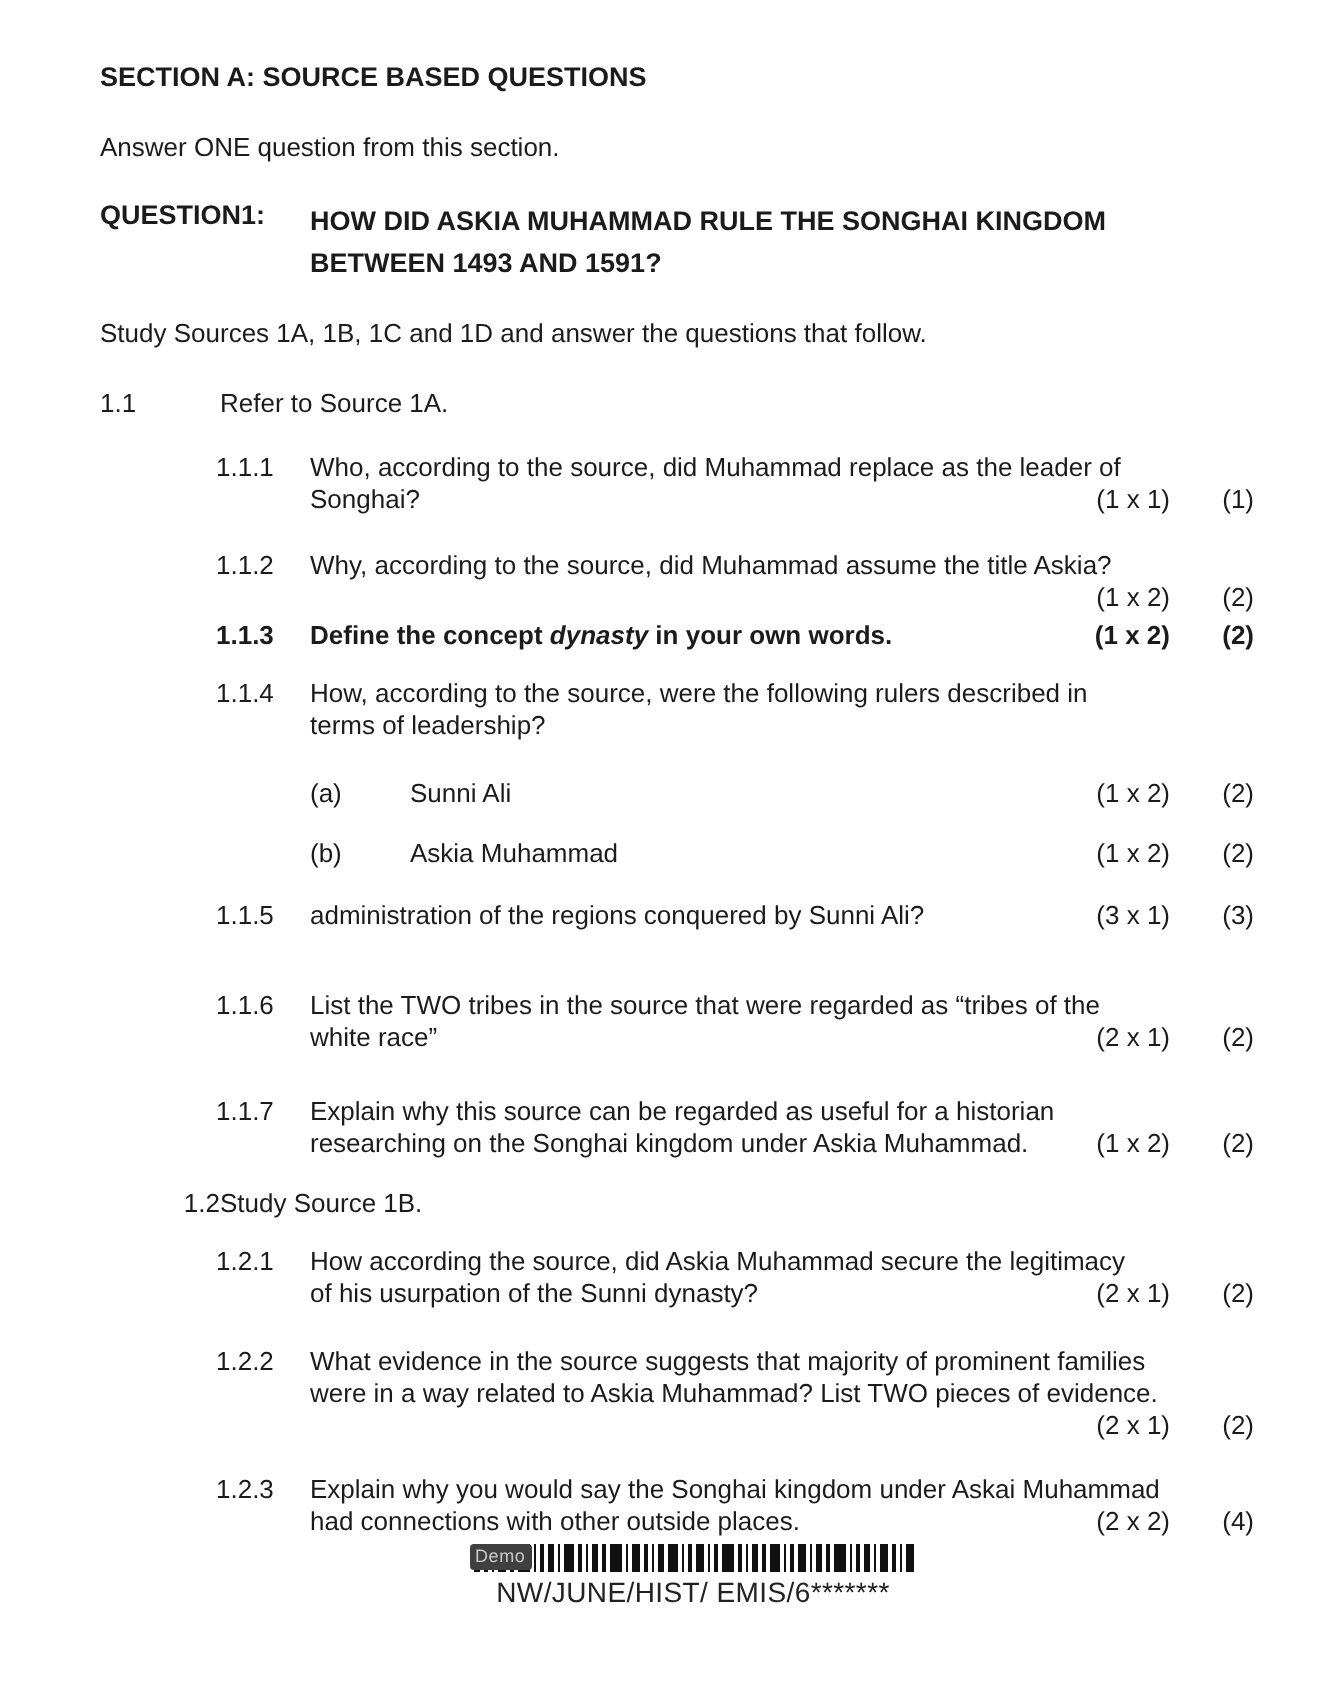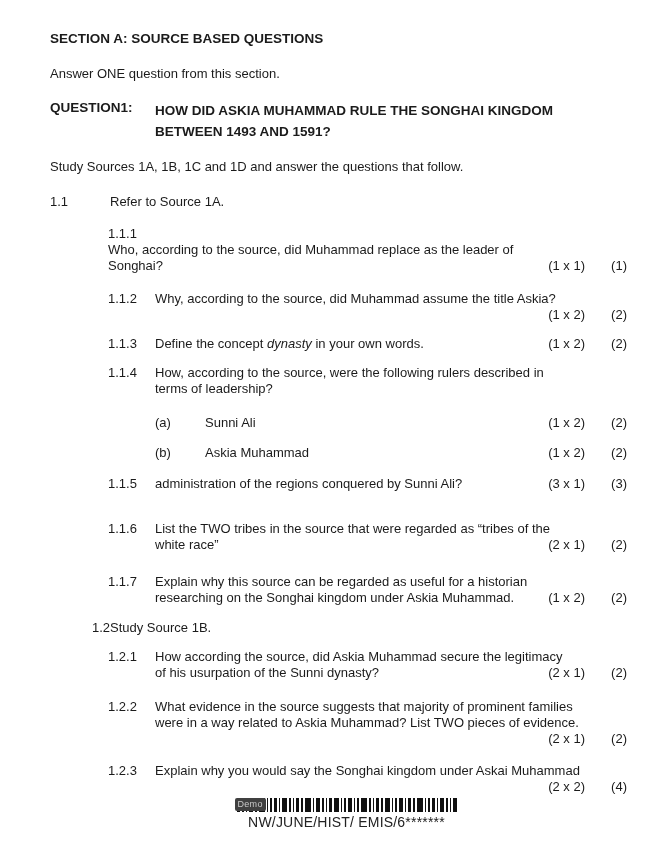--- a/index.html
+++ b/index.html
@@ -21,23 +21,23 @@
   #s11{margin-top:19px;}
   #s12{margin-top:14px;text-align:right;}
   .q-item{display:flex;margin-left:58px;}
   .q-num{width:47px;flex:none;}
   .q-body{flex:1;min-width:0;}
   .line{display:flex;height:16px;white-space:nowrap;}
   .q-text{white-space:pre;}
   .marks{margin-left:auto;width:56px;text-align:right;flex:none;}
   .total{width:42px;text-align:right;flex:none;}
   .sub-letter{width:50px;flex:none;}
-  #q111{margin-top:16px;flex-direction:column;}
+  #q111{margin-top:16px;}
   #q112{margin-top:17px;}
-  #q113{margin-top:13px;}
+  #q113{margin-top:3px;font-weight:bold;}
   #q114{margin-top:13px;}
   #q114a{margin-top:18px;}
   #q114b{margin-top:14px;}
   #q115{margin-top:15px;}
   #q116{margin-top:29px;}
   #q117{margin-top:21px;}
   #q121{margin-top:13px;}
   #q122{margin-top:18px;}
   #q123{margin-top:16px;}
   .footer{margin-top:3px;text-align:center;}
@@ -224,20 +224,21 @@
       </div>
     </div>
 
     <div class="q-item" id="q123">
       <span class="q-num">1.2.3</span>
       <div class="q-body">
         <div class="line">
             <span class="q-text">Explain why you would say the Songhai kingdom under Askai Muhammad</span>
           </div>
         <div class="line">
+          <span class="q-text">had connections with other outside places.</span>
           <span class="marks">(2 x 2)</span>
           <span class="total">(4)</span>
         </div>
       </div>
     </div>
 
     <div class="footer">
       <div class="barcode-wrap">
         <svg width="220" height="14" viewBox="0 0 220 14" shape-rendering="crispEdges">
           <g fill="#111111">

